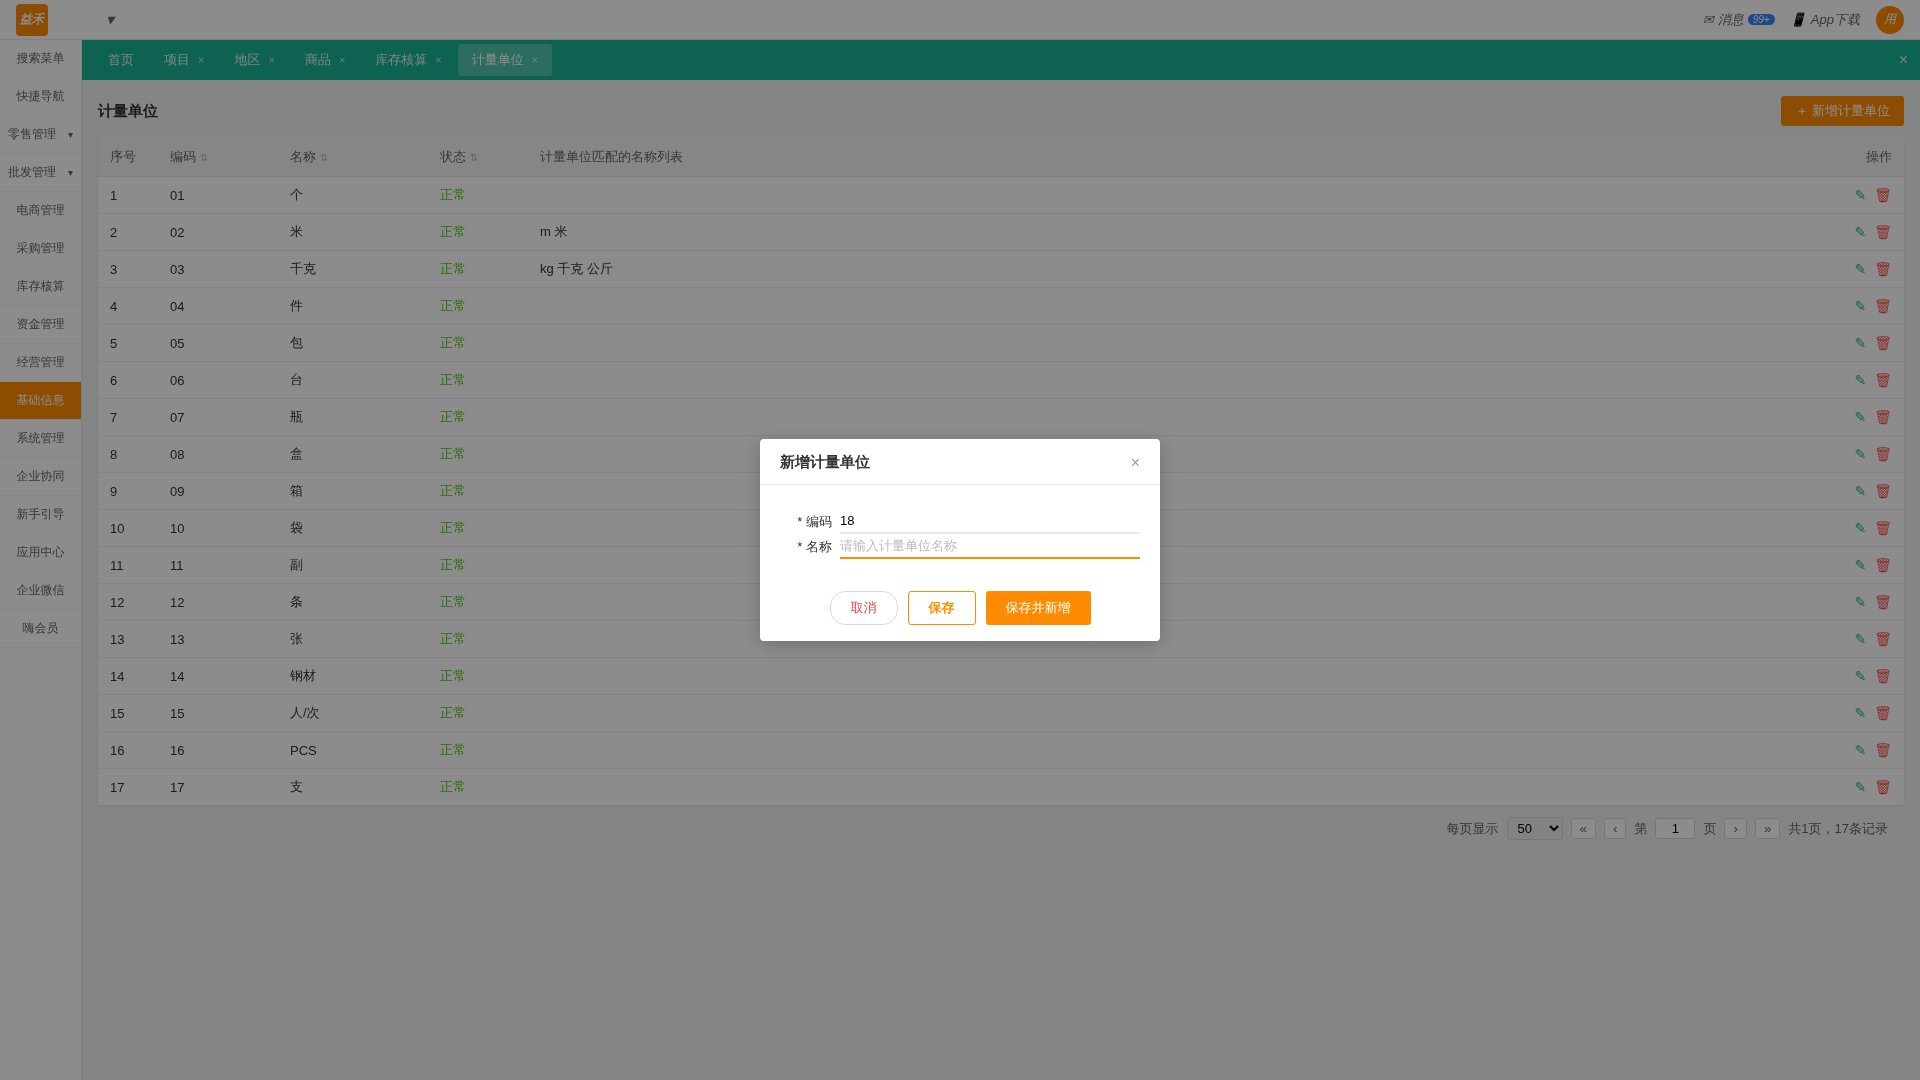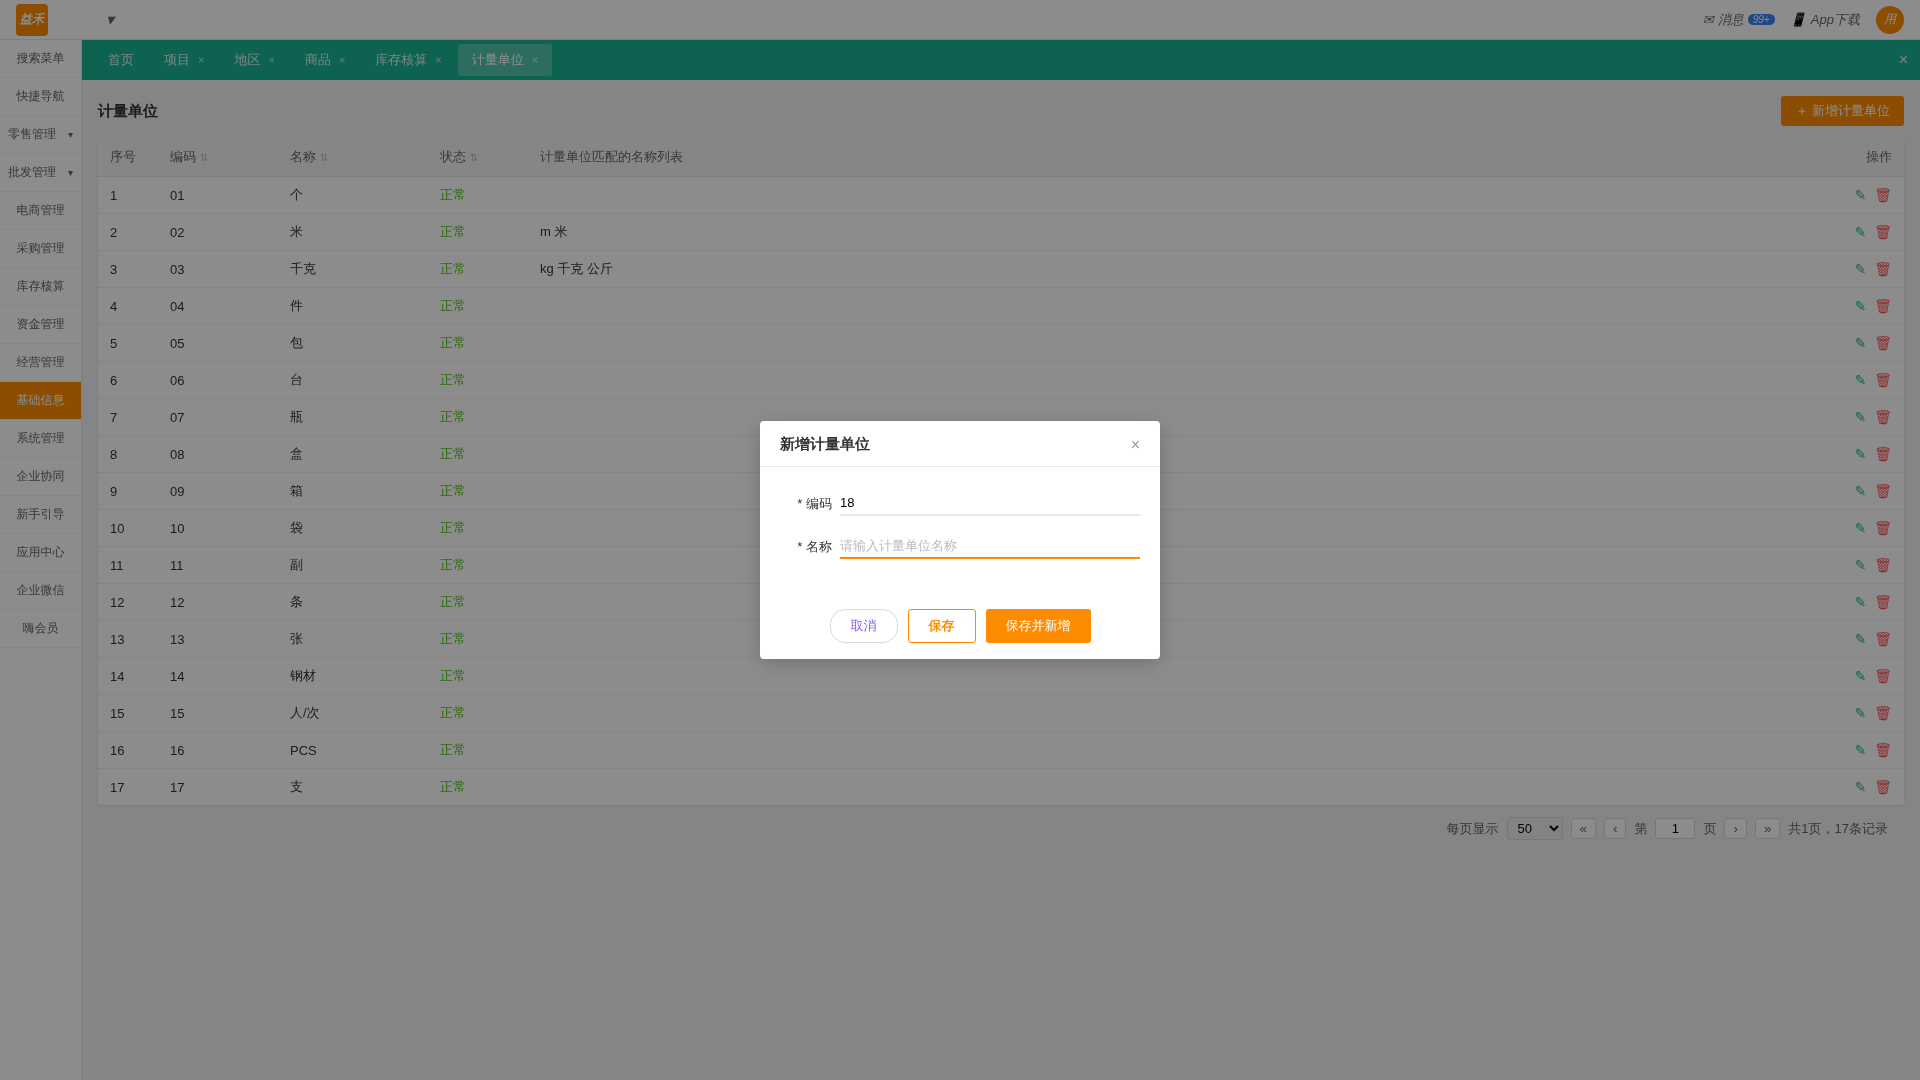--- a/index.html
+++ b/index.html
@@ -61,27 +61,27 @@
     .page-nav-btn { border: 1px solid #d9d9d9; background: white; border-radius: 3px; padding: 2px 8px; cursor: pointer; color: #666; }
     .page-input { border: 1px solid #d9d9d9; border-radius: 3px; padding: 2px 6px; width: 40px; text-align: center; font-size: 13px; }
 
     
     .modal-overlay { position: fixed; top: 0; left: 0; width: 1920px; height: 1080px; background: rgba(0,0,0,0.45); display: flex; align-items: center; justify-content: center; z-index: 1000; }
     .modal { background: white; border-radius: 4px; width: 400px; box-shadow: 0 4px 20px rgba(0,0,0,0.2); overflow: hidden; }
     .modal-header { padding: 14px 20px 12px; border-bottom: 1px solid #e8e8e8; display: flex; align-items: center; justify-content: space-between; }
     .modal-title { font-size: 15px; font-weight: bold; color: #333; }
     .modal-close { cursor: pointer; color: #999; font-size: 16px; border: none; background: none; }
     .modal-body { padding: 24px 20px 20px; }
-    .form-row { display: flex; align-items: center; margin-bottom: 18px; }
+    .form-row { display: flex; align-items: center; }
     .form-label { width: 60px; text-align: right; font-size: 13px; color: #333; padding-right: 8px; }
     .form-input { flex: 1; border: none; border-bottom: 2px solid #e8e8e8; padding: 4px 0; font-size: 13px; outline: none; }
     .form-input.focused { border-bottom-color: #ff8c00; }
     .form-input::placeholder { color: #bbb; }
     .modal-footer { padding: 12px 20px 16px; display: flex; justify-content: center; gap: 10px; }
-    .btn-cancel { border: 1px solid #d9d9d9; background: white; color: #8b5cf6; padding: 7px 20px; border-radius: 15px; cursor: pointer; font-size: 13px; }
+    .btn-cancel { border: 1px solid #d9d9d9; background: white; color: #ef4444; padding: 7px 20px; border-radius: 15px; cursor: pointer; font-size: 13px; }
     .btn-save { border: 1px solid #ff8c00; background: white; color: #ff8c00; padding: 7px 20px; border-radius: 3px; cursor: pointer; font-size: 13px; font-weight: bold; }
     .btn-save-new { border: none; background: #ff8c00; color: white; padding: 7px 20px; border-radius: 3px; cursor: pointer; font-size: 13px; }
 
     .col-seq { width: 60px; }
     .col-code { width: 120px; }
     .col-name { width: 150px; }
     .col-status { width: 100px; }
     .col-match { }
     .col-action { width: 100px; text-align: right; }
   </style>

